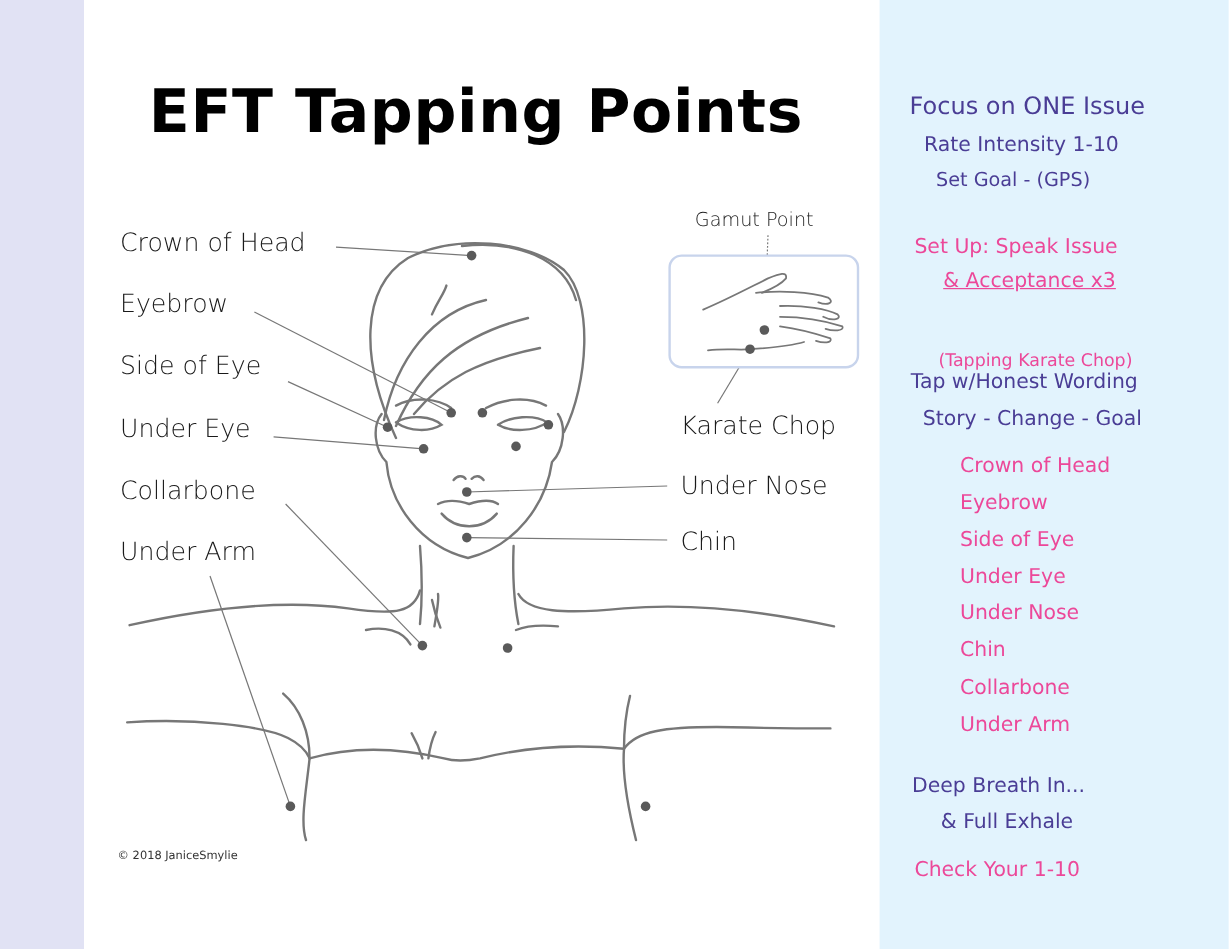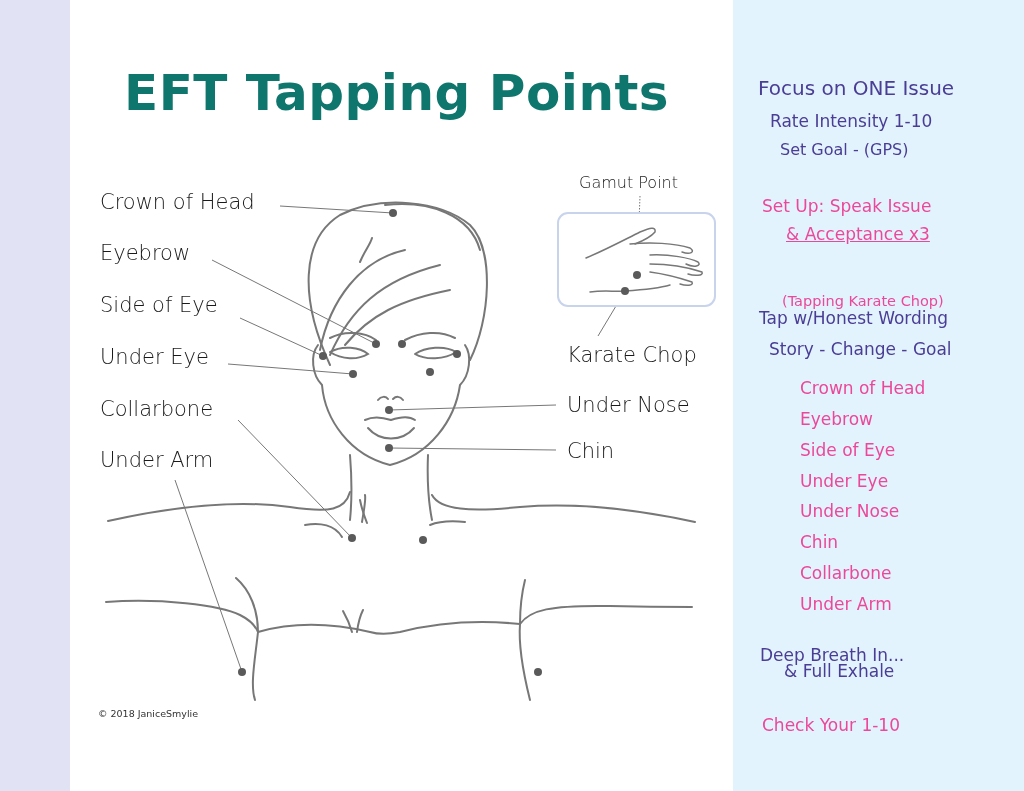--- a/index.html
+++ b/index.html
@@ -1,20 +1,20 @@
 <!DOCTYPE html>
 <html><head>
 <meta charset="utf-8">
 <style>
   html, body { margin:0; padding:0; }
   body { width:1024px; height:791px; position:relative; overflow:hidden; background:#ffffff; font-family:"Liberation Sans", sans-serif; }
   .left-band { position:absolute; left:0; top:0; width:70px; height:791px; background:#e1e2f4; }
   .right-panel { position:absolute; left:733px; top:0; width:291px; height:791px; background:#e2f3fd; }
   .main { position:absolute; left:70px; top:0; width:663px; height:791px; background:#ffffff; }
-  .title { position:absolute; left:124px; top:68px; font-family:"DejaVu Sans", sans-serif; font-weight:bold; font-size:50px; letter-spacing:0.5px; color:#0f766e; white-space:nowrap; line-height:1; }
+  .title { position:absolute; left:124px; top:68px; font-family:"DejaVu Sans", sans-serif; font-weight:bold; font-size:50px; letter-spacing:0.5px; color:#000000; white-space:nowrap; line-height:1; }
   .label { position:absolute; font-family:"DejaVu Sans", sans-serif; font-size:21px; color:#1a1a1a; white-space:nowrap; line-height:1; font-weight:300; }
   .copyright { position:absolute; left:98px; top:708px; font-family:"DejaVu Sans", sans-serif; font-size:9.5px; color:#333; white-space:nowrap; }
   svg.art { position:absolute; left:0; top:0; }
   .panel-text { position:absolute; font-family:"DejaVu Sans", sans-serif; font-size:19px; white-space:nowrap; line-height:1; }
   .purple { color:#4a3d95; }
   .black { color:#ec4899; }
   .small { font-size:16px; }
   .med { font-size:17px; }
 </style>
 </head>
@@ -139,14 +139,14 @@
 <div class="panel-text black med" style="left:800px;top:380px;">Crown of Head</div>
 <div class="panel-text black med" style="left:800px;top:411px;">Eyebrow</div>
 <div class="panel-text black med" style="left:800px;top:442px;">Side of Eye</div>
 <div class="panel-text black med" style="left:800px;top:473px;">Under Eye</div>
 <div class="panel-text black med" style="left:800px;top:503px;">Under Nose</div>
 <div class="panel-text black med" style="left:800px;top:534px;">Chin</div>
 <div class="panel-text black med" style="left:800px;top:565px;">Collarbone</div>
 <div class="panel-text black med" style="left:800px;top:596px;">Under Arm</div>
 
 <div class="panel-text purple med" style="left:760px;top:647px;">Deep Breath In...</div>
-<div class="panel-text purple med" style="left:784px;top:663px;">&amp; Full Exhale</div>
+<div class="panel-text purple med" style="left:784px;top:677px;">&amp; Full Exhale</div>
 <div class="panel-text black med" style="left:762px;top:717px;">Check Your  1-10</div>
 
 </body></html>

